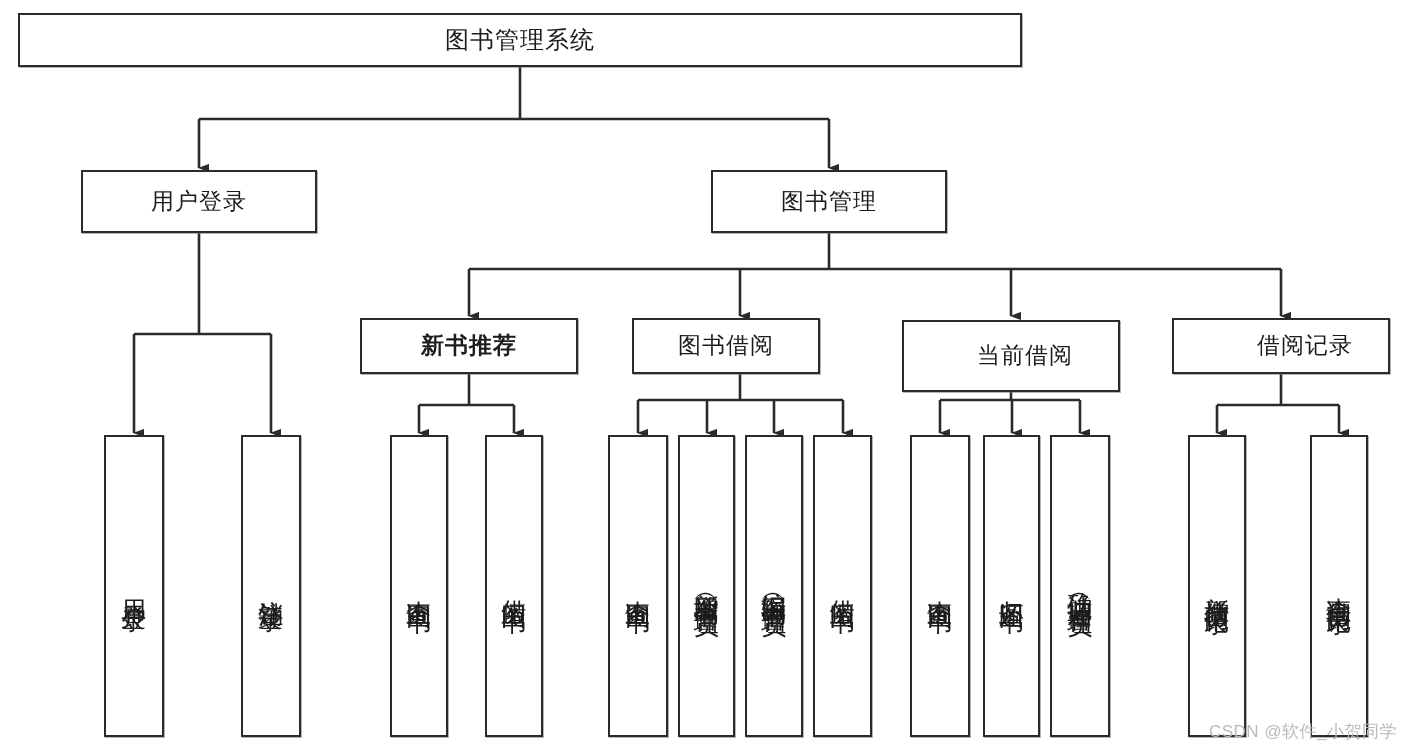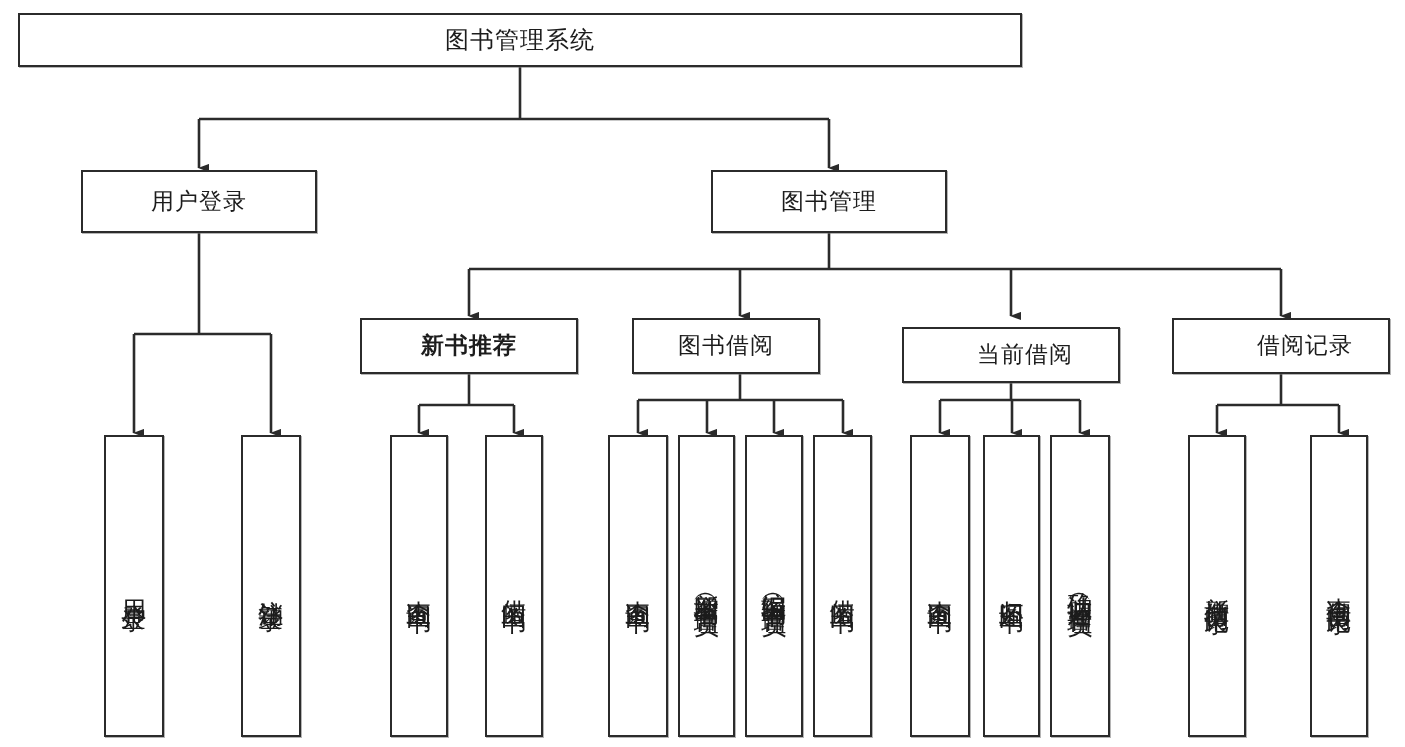--- a/index.html
+++ b/index.html
@@ -134,21 +134,21 @@
       </div>
       <div class="node horiz" style="left: 711px; top: 170px; width: 236px; height: 63px;">
         <span class="node-label">图书管理</span>
       </div>
       <div class="node horiz" style="left: 360px; top: 318px; width: 218px; height: 56px; font-weight: bold;">
         <span class="node-label">新书推荐</span>
       </div>
       <div class="node horiz" style="left: 632px; top: 318px; width: 188px; height: 56px;">
         <span class="node-label">图书借阅</span>
       </div>
-      <div class="node horiz" style="left: 902px; top: 327px; width: 218px; height: 56px; padding-left: 28px;">
+      <div class="node horiz" style="left: 902px; top: 320px; width: 218px; height: 72px; padding-left: 28px;">
         <span class="node-label">当前借阅</span>
       </div>
       <div class="node horiz" style="left: 1172px; top: 318px; width: 218px; height: 56px; padding-left: 48px;">
         <span class="node-label">借阅记录</span>
       </div>
       <div class="node vert" style="left: 104px; top: 435px; width: 60px; height: 302px;">
         <span class="node-label">用户登录</span>
       </div>
       <div class="node vert" style="left: 241px; top: 435px; width: 60px; height: 302px;">
         <span class="node-label">注销登录</span>
@@ -181,14 +181,15 @@
         <span class="node-label">确认归还（管理员）</span>
       </div>
       <div class="node vert" style="left: 1188px; top: 435px; width: 58px; height: 302px;">
         <span class="node-label">新增借阅记录</span>
       </div>
       <div class="node vert" style="left: 1310px; top: 435px; width: 58px; height: 302px;">
         <span class="node-label">查询借阅记录</span>
       </div>
     </div>
 
+  <div id="watermark">CSDN @软件_小贺同学</div>
 
 </div>
 
 </body></html>

